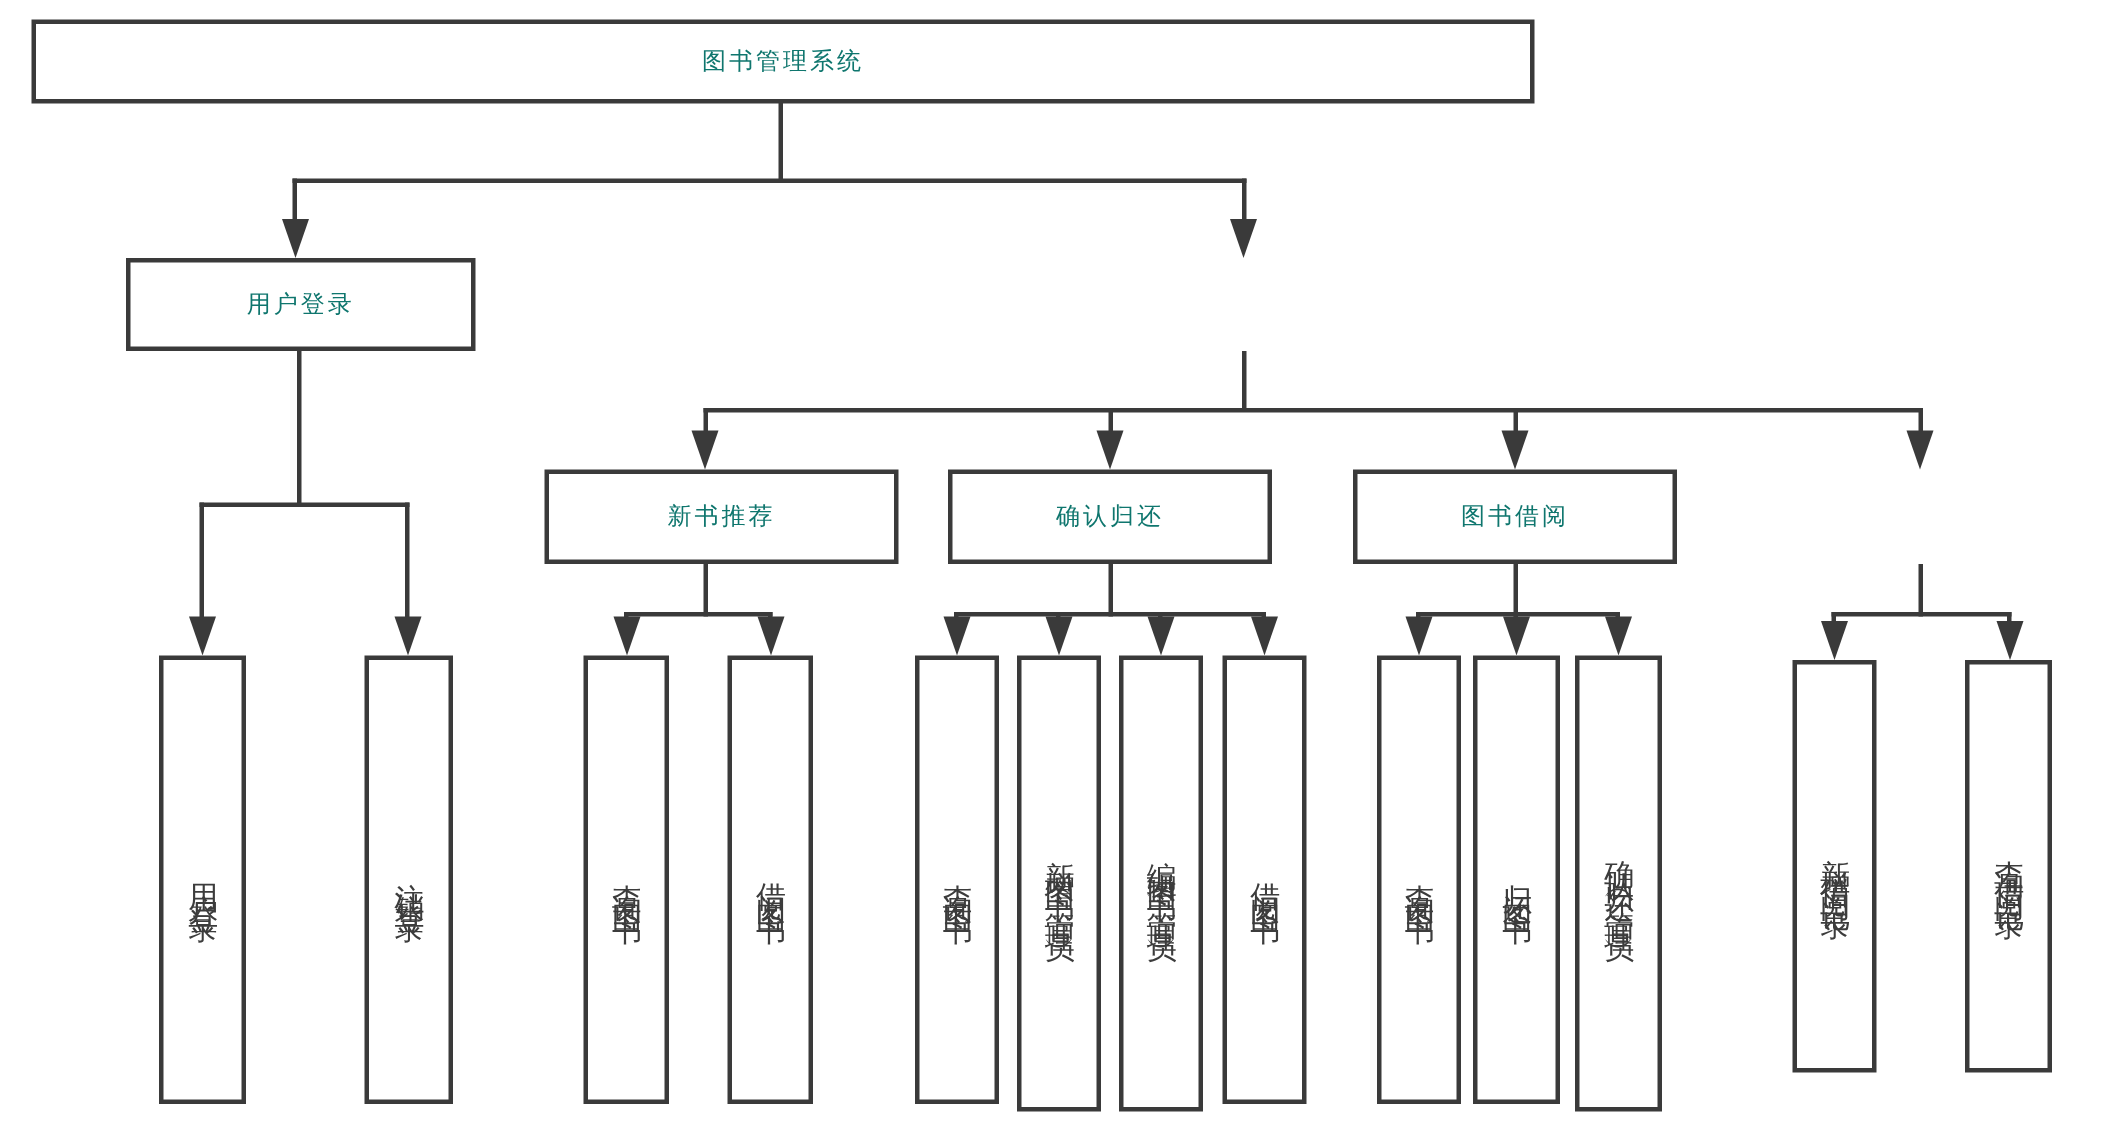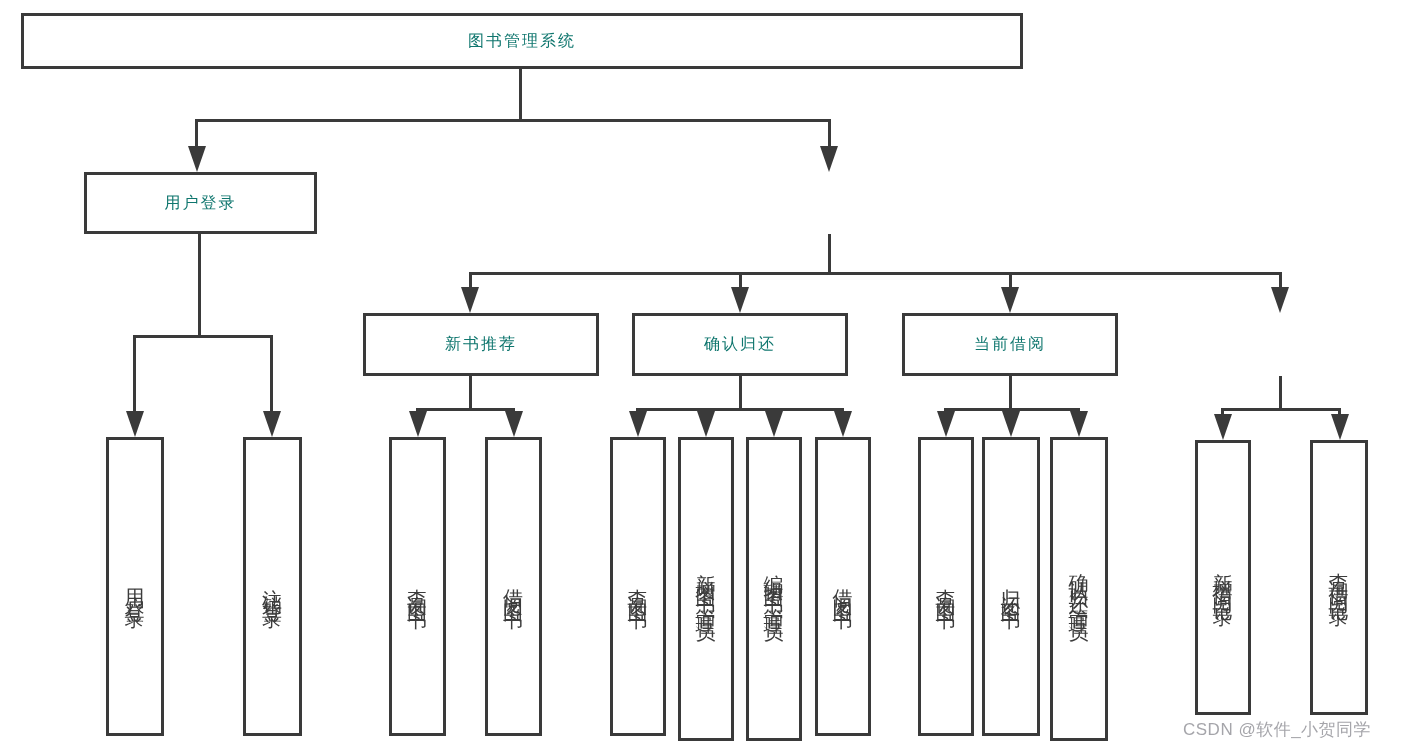--- a/index.html
+++ b/index.html
@@ -113,21 +113,21 @@
   <div class="vline" style="left:1279px; top:272px; height:20px;"></div>
   <div class="arrow" style="left:1271px; top:287px;"></div>
 
   <div class="box" style="left:363px; top:313px; width:236px; height:63px;">
     <span>新书推荐</span>
   </div>
   <div class="box" style="left:632px; top:313px; width:216px; height:63px;">
     <span>确认归还</span>
   </div>
   <div class="box" style="left:902px; top:313px; width:216px; height:63px;">
-    <span>当前借阅</span>
+    <span>图书借阅</span>
   </div>
 
   <div class="vline" style="left:469px; top:376px; height:35px;"></div>
   <div class="hline" style="left:416px; top:408px; width:99px;"></div>
   <div class="vline" style="left:416px; top:408px; height:10px;"></div>
   <div class="arrow" style="left:409px; top:411px;"></div>
   <div class="vline" style="left:512px; top:408px; height:10px;"></div>
   <div class="arrow" style="left:505px; top:411px;"></div>
 
   <div class="vline" style="left:739px; top:376px; height:35px;"></div>
@@ -194,15 +194,14 @@
     <span class="vtext">确认归还（管理员）</span>
   </div>
 
   <div class="vbox" style="left:1195px; top:440px; width:56px; height:275px;">
     <span class="vtext">新增借阅记录</span>
   </div>
   <div class="vbox" style="left:1310px; top:440px; width:58px; height:275px;">
     <span class="vtext">查询借阅记录</span>
   </div>
 
-  <div class="watermark">CSDN @软件_小贺同学</div>
 
 </div>
 
 </body></html>

